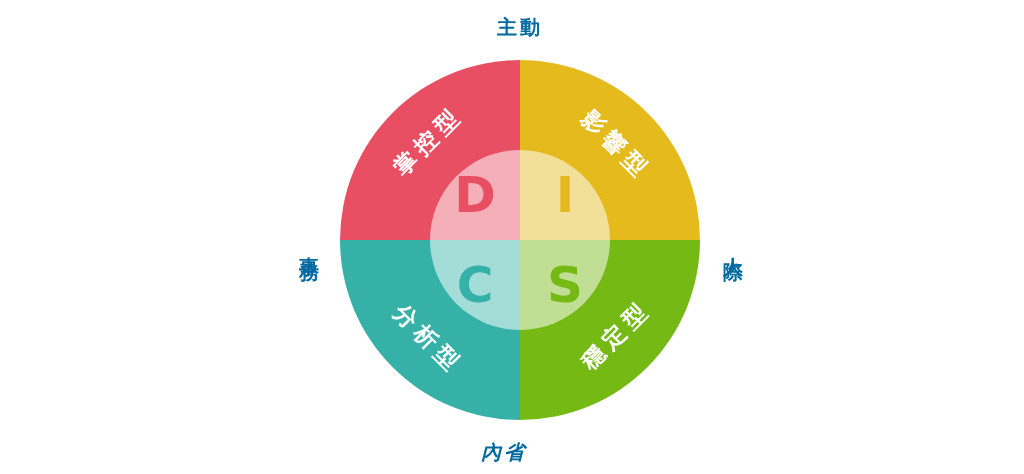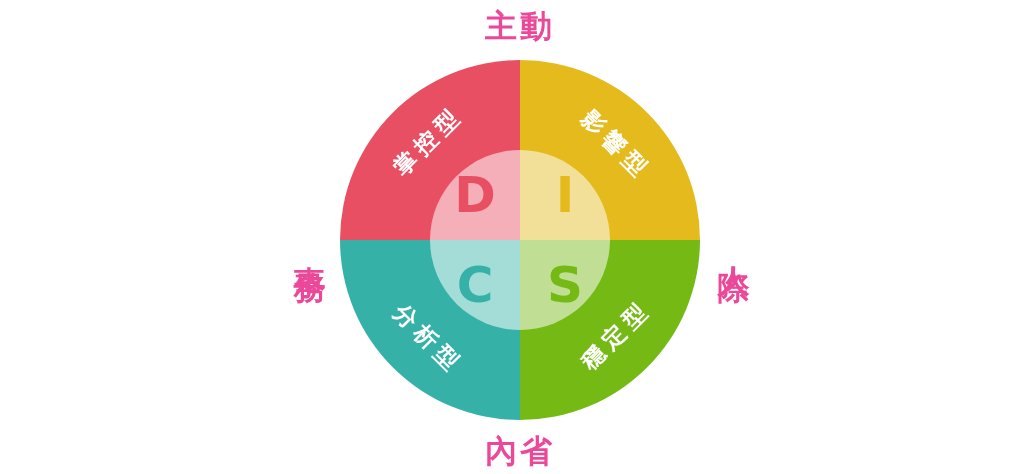--- a/index.html
+++ b/index.html
@@ -64,28 +64,28 @@
     text-indent: 6px; 
   }
   .quad-label.d { left: 426px; top: 143px; transform: translate(-50%,-50%) rotate(-45deg); }
   .quad-label.i { left: 614px; top: 143px; transform: translate(-50%,-50%) rotate(45deg); }
   .quad-label.c { left: 426px; top: 337px; transform: translate(-50%,-50%) rotate(45deg); }
   .quad-label.s { left: 614px; top: 337px; transform: translate(-50%,-50%) rotate(-45deg); }
 
   
   .axis-label {
     position: absolute;
-    color: #ec4899;
-    font-size: 32px;
+    color: #0369a1;
+    font-size: 20px;
     font-weight: bold;
     letter-spacing: 3px;
     white-space: nowrap;
   }
   .axis-top    { left: 520px; top: 27px;  transform: translate(-50%,-50%); }
-  .axis-bottom { left: 520px; top: 452px; transform: translate(-50%,-50%); }
+  .axis-bottom { left: 504px; top: 452px; transform: translate(-50%,-50%); font-style: italic; }
   .axis-left, .axis-right {
     writing-mode: vertical-rl;
     text-orientation: upright;
     letter-spacing: 5px;
   }
   .axis-left  { left: 310px; top: 246px; transform: translate(-50%,-50%); }
   .axis-right { left: 734px; top: 246px; transform: translate(-50%,-50%); }
 </style>
 </head>
 <body>

